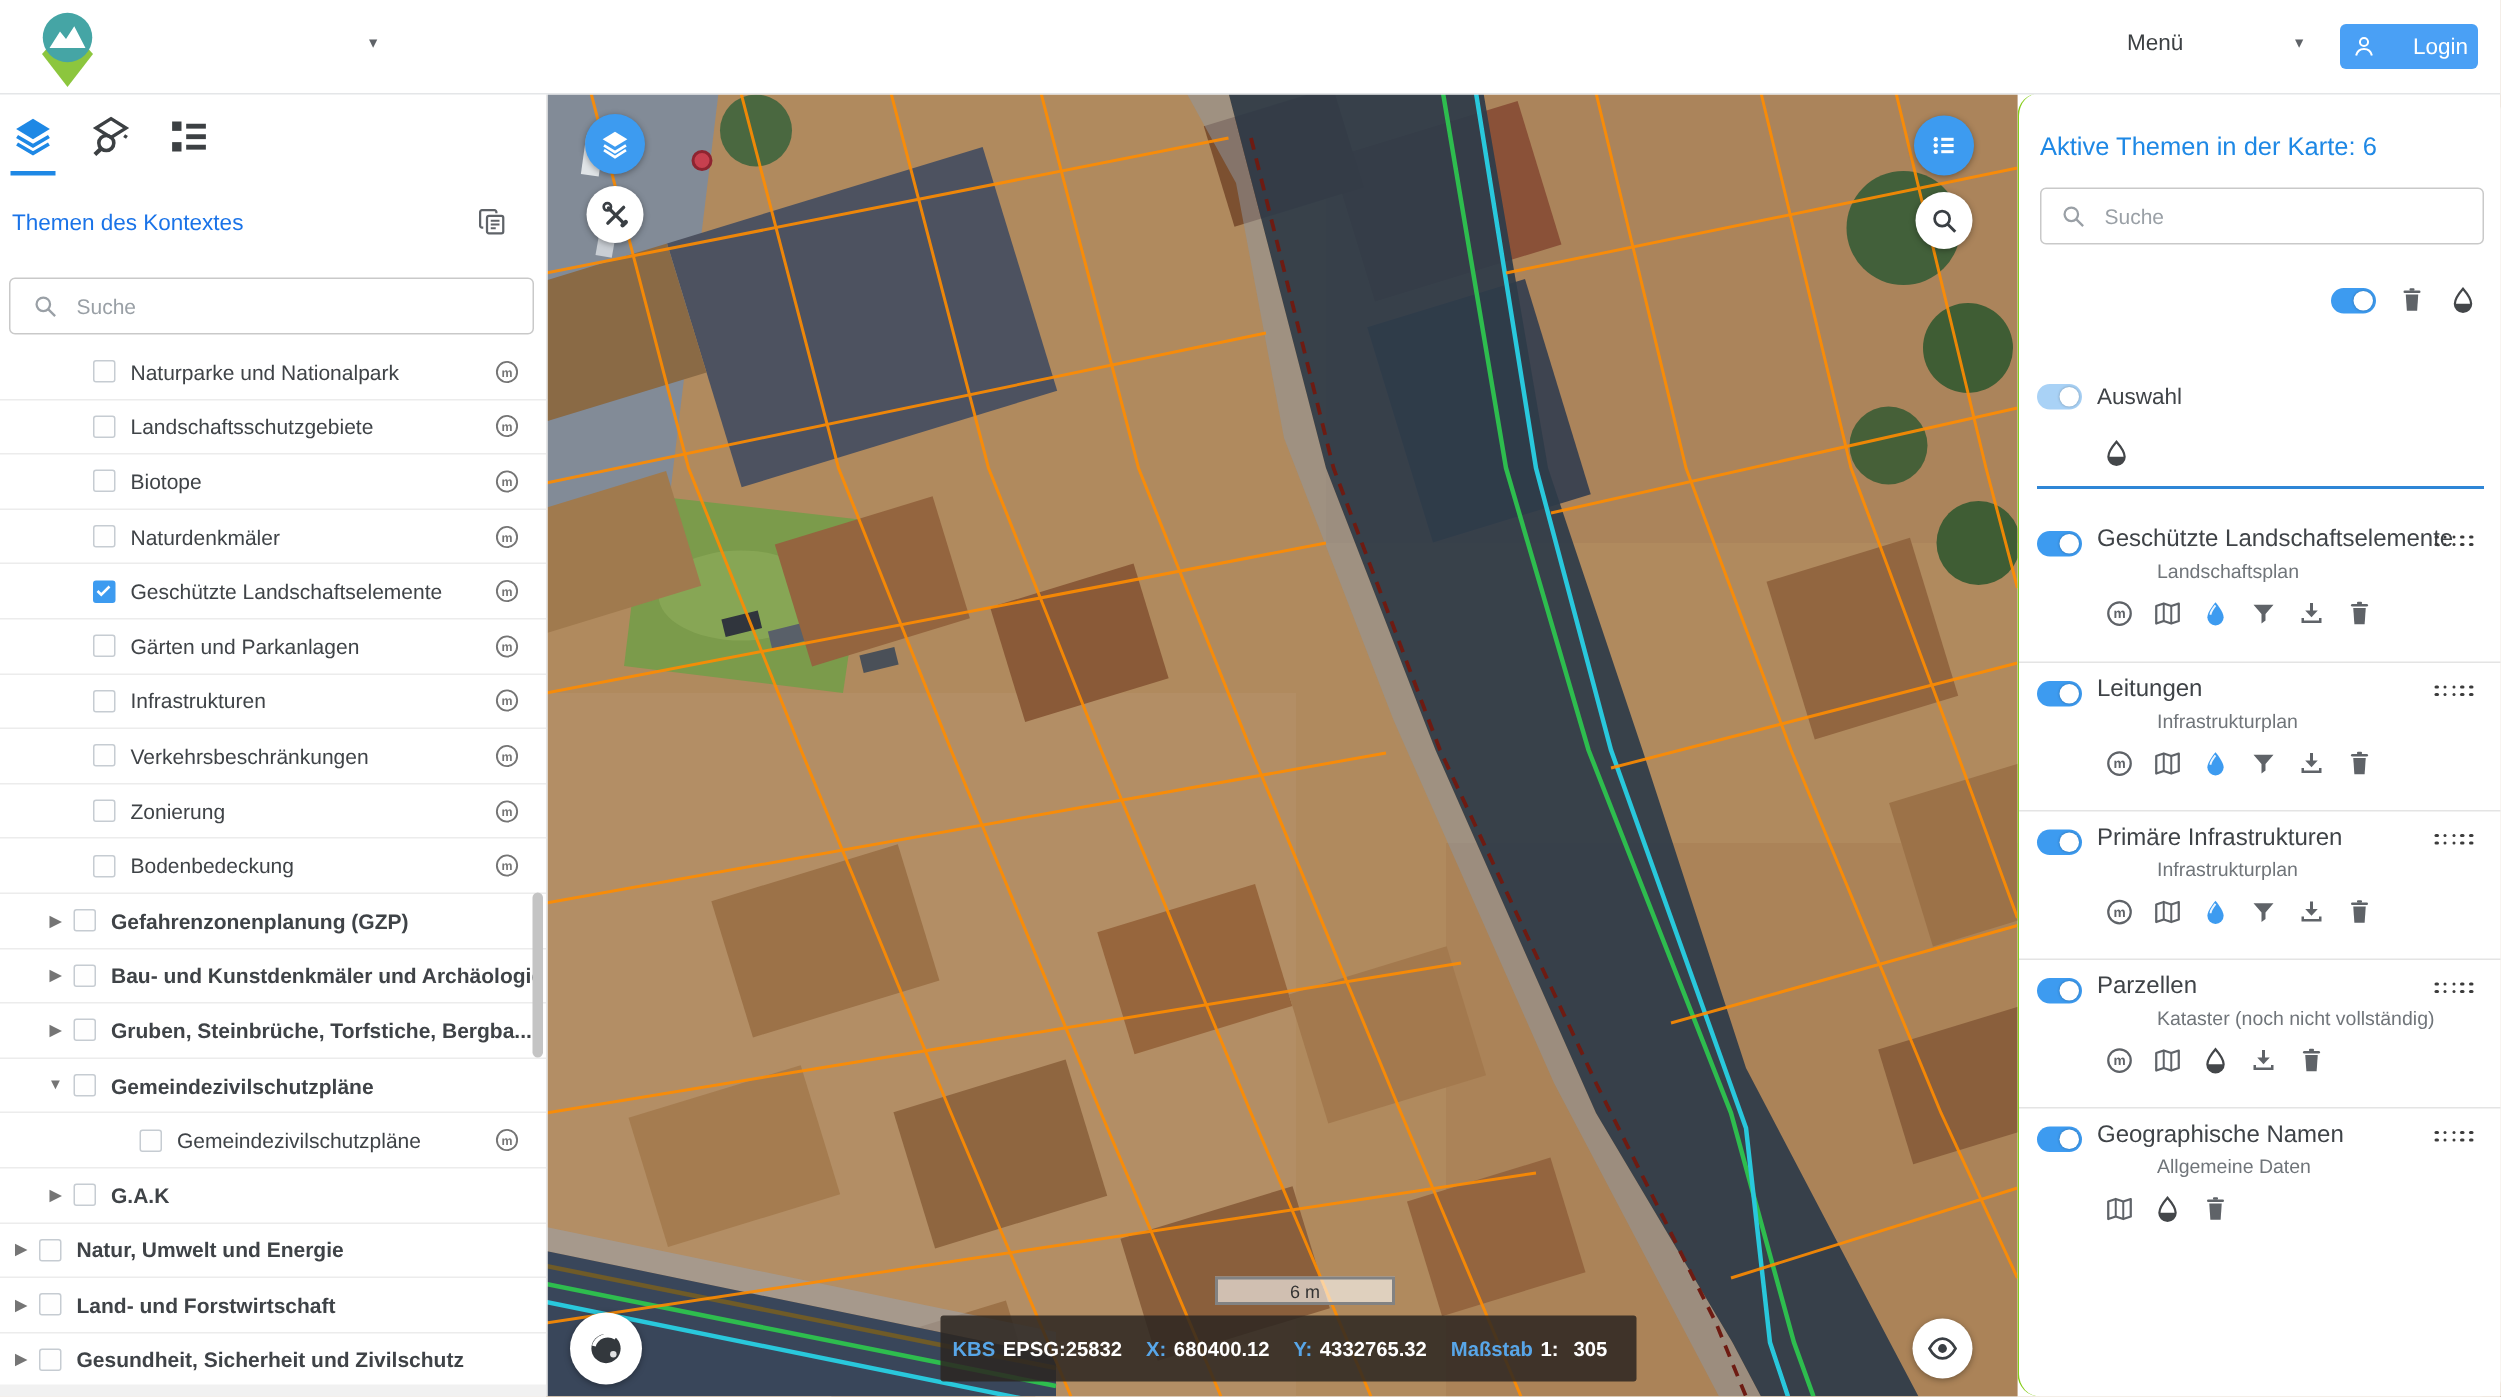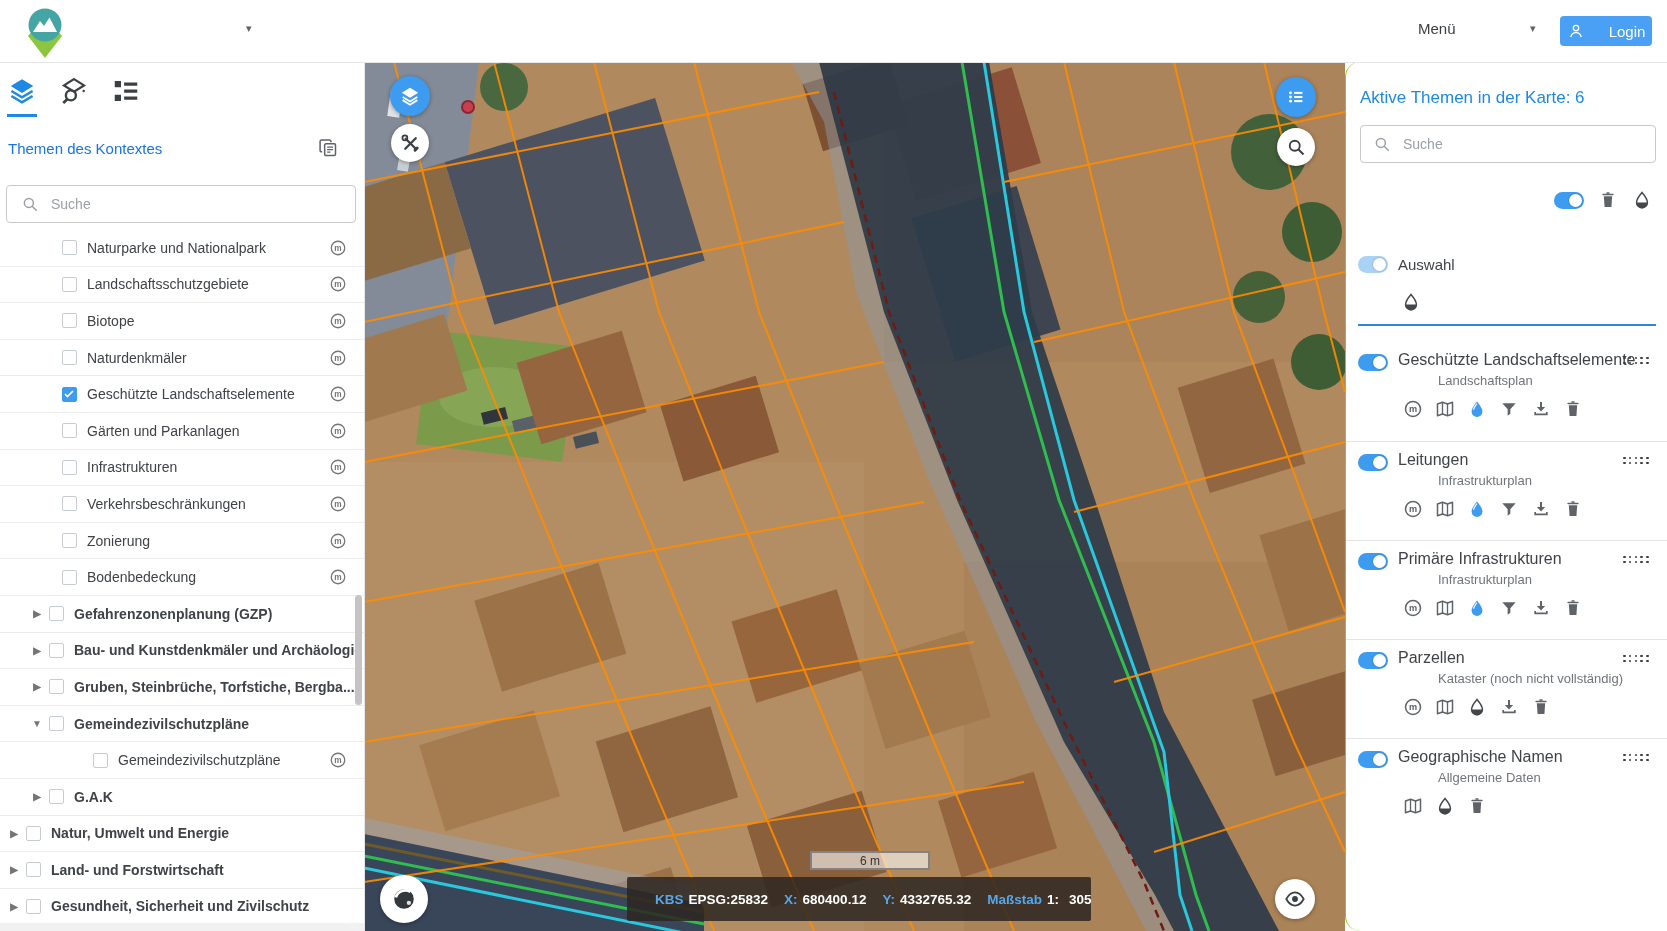--- a/index.html
+++ b/index.html
@@ -58,21 +58,21 @@
   .map{position:absolute;left:364px;top:62px;width:981px;height:869px;overflow:hidden;background:#b08a5e;}
   .map svg.terrain{position:absolute;left:0;top:0;}
   .round-btn{position:absolute;border-radius:50%;display:flex;align-items:center;justify-content:center;
     box-shadow:0 1px 4px rgba(0,0,0,.35);cursor:pointer;z-index:20;}
   .blue-btn{background:#3d9bf0;}
   .white-btn{background:#fff;}
   .scalebar{position:absolute;left:446px;top:789px;width:120px;height:19px;background:rgba(255,255,255,.6);
     border:2px solid #828282;box-sizing:border-box;display:flex;align-items:center;justify-content:center;
     font-size:12px;color:#333;z-index:15;}
   .statusbar{position:absolute;left:263px;top:815px;width:464px;height:44px;background:rgba(43,38,33,.85);
-    border-radius:2px;display:flex;align-items:center;padding:0 28px;box-sizing:border-box;
+    border-radius:2px;display:flex;align-items:center;padding:0 8px;box-sizing:border-box;
     font-size:13.5px;font-weight:bold;z-index:15;color:#fff;}
   .sb-l{color:#58a6e8;margin-right:5px;}
   .sb-v{color:#fff;margin-right:16px;}
   .sb-spin{margin-left:auto;width:16px;height:22px;cursor:pointer;}
   .sb-collapse{margin-left:10px;width:22px;height:22px;cursor:pointer;}
   .red-marker{position:absolute;left:97px;top:38px;width:14px;height:14px;border-radius:50%;
     background:#c7404f;border:2px solid #8e2430;box-sizing:border-box;z-index:12;}
 
   
   .rsb{position:absolute;left:1345px;top:62px;width:322px;height:869px;background:#fff;

